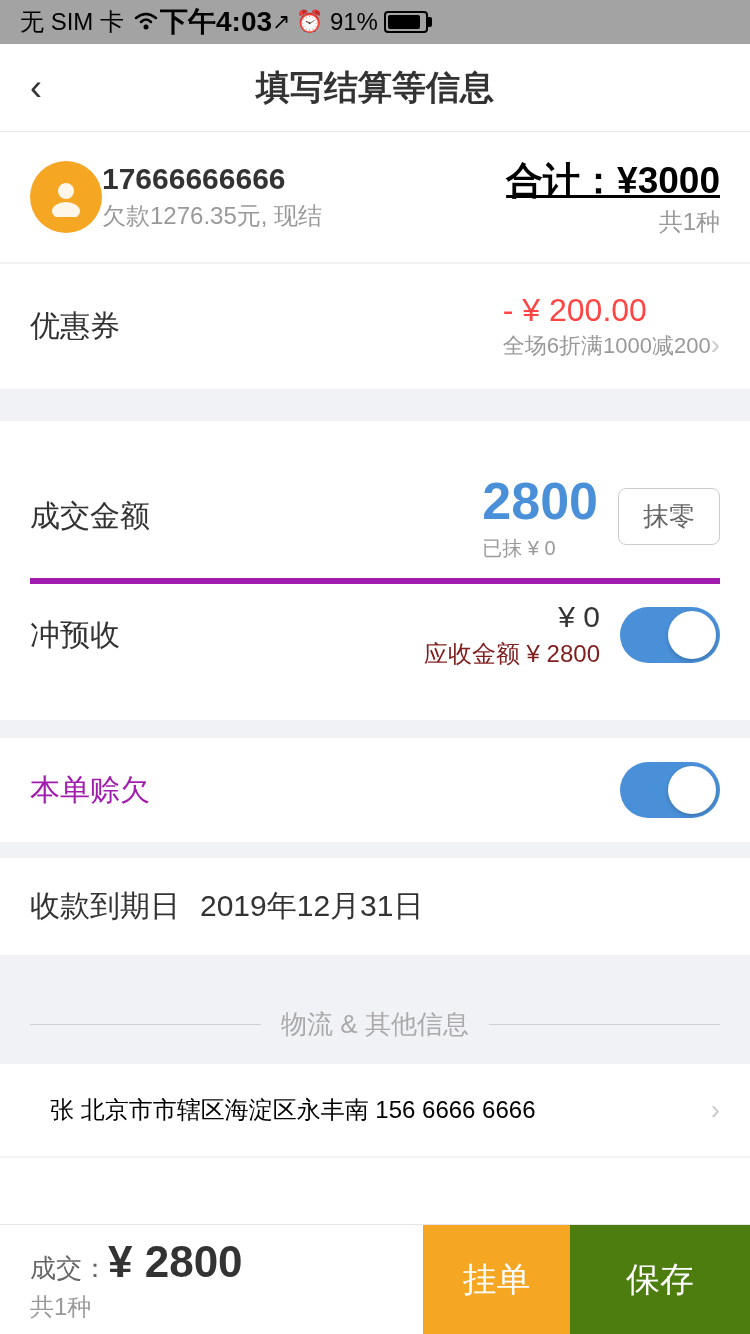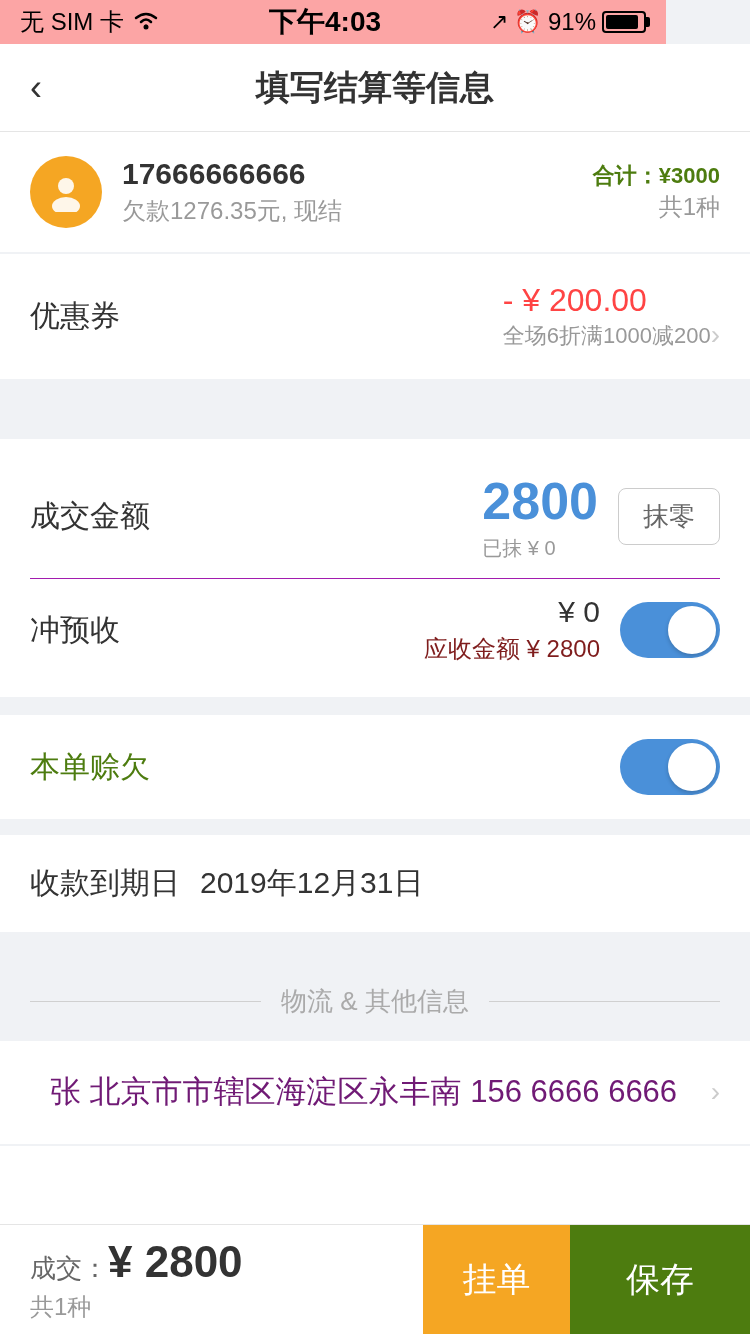--- a/index.html
+++ b/index.html
@@ -8,26 +8,26 @@
       width: 750px;
       min-height: 1334px;
       font-family: -apple-system, "PingFang SC", "Helvetica Neue", Arial, sans-serif;
       background: #f0f2f5;
       font-size: 28px;
       color: #333;
     }
 
     
     .status-bar {
-      width: 666px;
+      width: 750px;
       height: 44px;
-      background: #fca5a5;
-      display: flex;
-      align-items: center;
-      justify-content: space-between;
+      background: #a3a3a3;
+      display: flex;
+      align-items: center;
+      justify-content: flex-start;
       padding: 0 20px;
       font-size: 24px;
       color: #000;
     }
     .status-left { display: flex; align-items: center; gap: 8px; }
     .status-center { font-weight: 600; font-size: 28px; }
     .status-right { display: flex; align-items: center; gap: 6px; font-size: 24px; }
     .battery-icon {
       width: 44px; height: 22px;
       border: 2px solid #000;
@@ -88,33 +88,33 @@
 
     
     .user-info-card {
       background: #fff;
       padding: 24px 30px;
       display: flex;
       align-items: center;
       justify-content: space-between;
       margin-bottom: 2px;
     }
-    .user-left { display: flex; align-items: center; gap: 20px; }
+    .user-left { display: flex; align-items: center; }
     .avatar {
       width: 72px; height: 72px;
       background: #f5a623;
       border-radius: 50%;
       display: flex; align-items: center; justify-content: center;
       color: #fff;
       font-size: 32px;
     }
     .user-name { font-size: 30px; font-weight: 600; color: #333; }
     .user-debt { font-size: 24px; color: #999; margin-top: 4px; }
     .user-right { text-align: right; }
-    .total-amount { font-size: 22px; font-weight: 600; color: #4d7c0f; }
+    .total-amount { font-size: 37px; font-weight: 600; color: #000000; text-decoration: underline; }
     .total-count { font-size: 24px; color: #999; }
 
     
     .coupon-row {
       background: #fff;
       padding: 28px 30px;
       display: flex;
       align-items: center;
       justify-content: space-between;
       margin-bottom: 16px;
@@ -127,23 +127,22 @@
 
     
     .gray-section {
       background: #f0f2f5;
       height: 16px;
     }
 
     
     .amount-section {
       background: #fff;
-      padding: 16px 30px;
+      padding: 34px 30px;
       margin-bottom: 2px;
-      margin-top: 28px;
     }
     .amount-row {
       display: flex;
       align-items: center;
       justify-content: space-between;
       padding: 16px 0;
     }
     .amount-label { font-size: 30px; color: #333; }
     .amount-right { display: flex; align-items: center; gap: 20px; }
     .amount-value { font-size: 52px; font-weight: 600; color: #4a90d9; }
@@ -156,21 +155,21 @@
       background: #fff;
       cursor: pointer;
     }
     .amount-sub { font-size: 20px; color: #999; text-align: left; margin-top: 4px; }
 
     .prepay-row {
       display: flex;
       align-items: center;
       justify-content: space-between;
       padding: 16px 0;
-      border-top: 1px solid #a21caf;
+      border-top: 6px solid #a21caf;
     }
     .prepay-label { font-size: 30px; color: #333; }
     .prepay-right { display: flex; align-items: center; gap: 20px; }
     .prepay-amount { font-size: 30px; color: #333; text-align: right; }
     .prepay-sub { font-size: 24px; color: #7f1d1d; text-align: right; margin-top: 4px; }
 
     
     .toggle {
       width: 100px; height: 56px;
       background: #4a90d9;
@@ -189,21 +188,21 @@
 
     
     .debt-section {
       background: #fff;
       padding: 24px 30px;
       display: flex;
       align-items: center;
       justify-content: space-between;
       margin-bottom: 16px;
     }
-    .debt-label { font-size: 30px; color: #4d7c0f; }
+    .debt-label { font-size: 30px; color: #a21caf; }
 
     
     .due-date-section {
       background: #fff;
       padding: 28px 30px;
       margin-bottom: 16px;
     }
     .due-date-row { display: flex; align-items: center; gap: 20px; }
     .due-date-label { font-size: 30px; color: #333; }
     .due-date-value { font-size: 30px; color: #333; }
@@ -227,21 +226,21 @@
     
     .address-section {
       background: #fff;
       padding: 28px 30px;
       display: flex;
       align-items: center;
       justify-content: space-between;
       margin-bottom: 2px;
     }
     .address-label { font-size: 30px; color: #333; min-width: 100px; }
-    .address-value { font-size: 31px; color: #701a75; flex: 1; margin-left: 20px; line-height: 1.5; }
+    .address-value { font-size: 24px; color: #000000; flex: 1; margin-left: 20px; line-height: 1.5; }
     .address-arrow { font-size: 28px; color: #ccc; }
 
     
     .white-area {
       background: #fff;
       height: 200px;
     }
 
     
     .bottom-bar {

